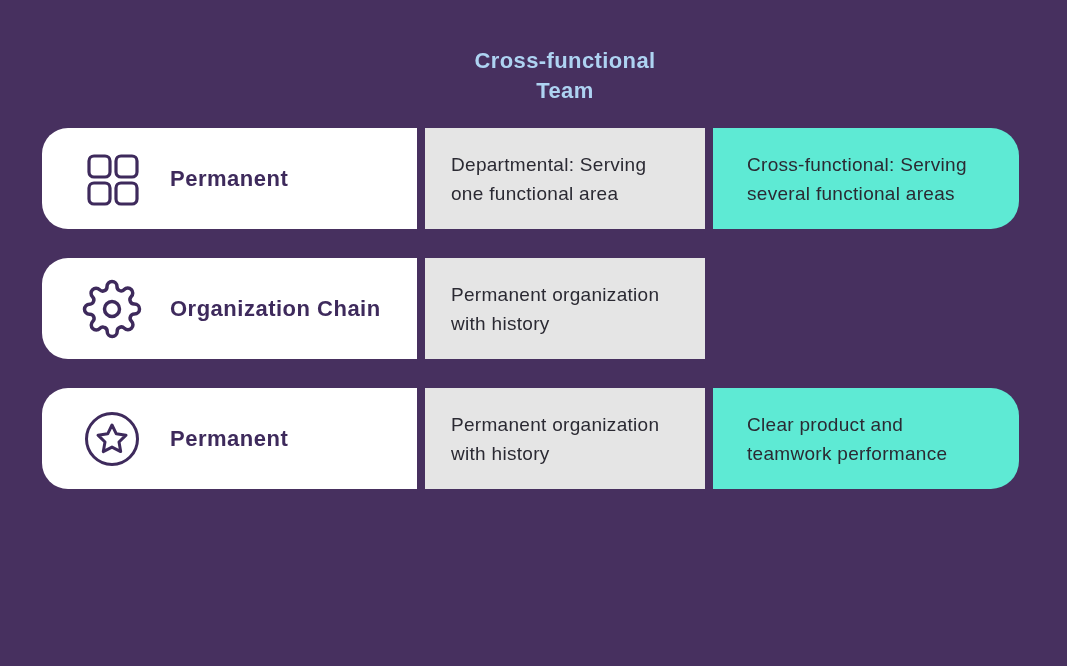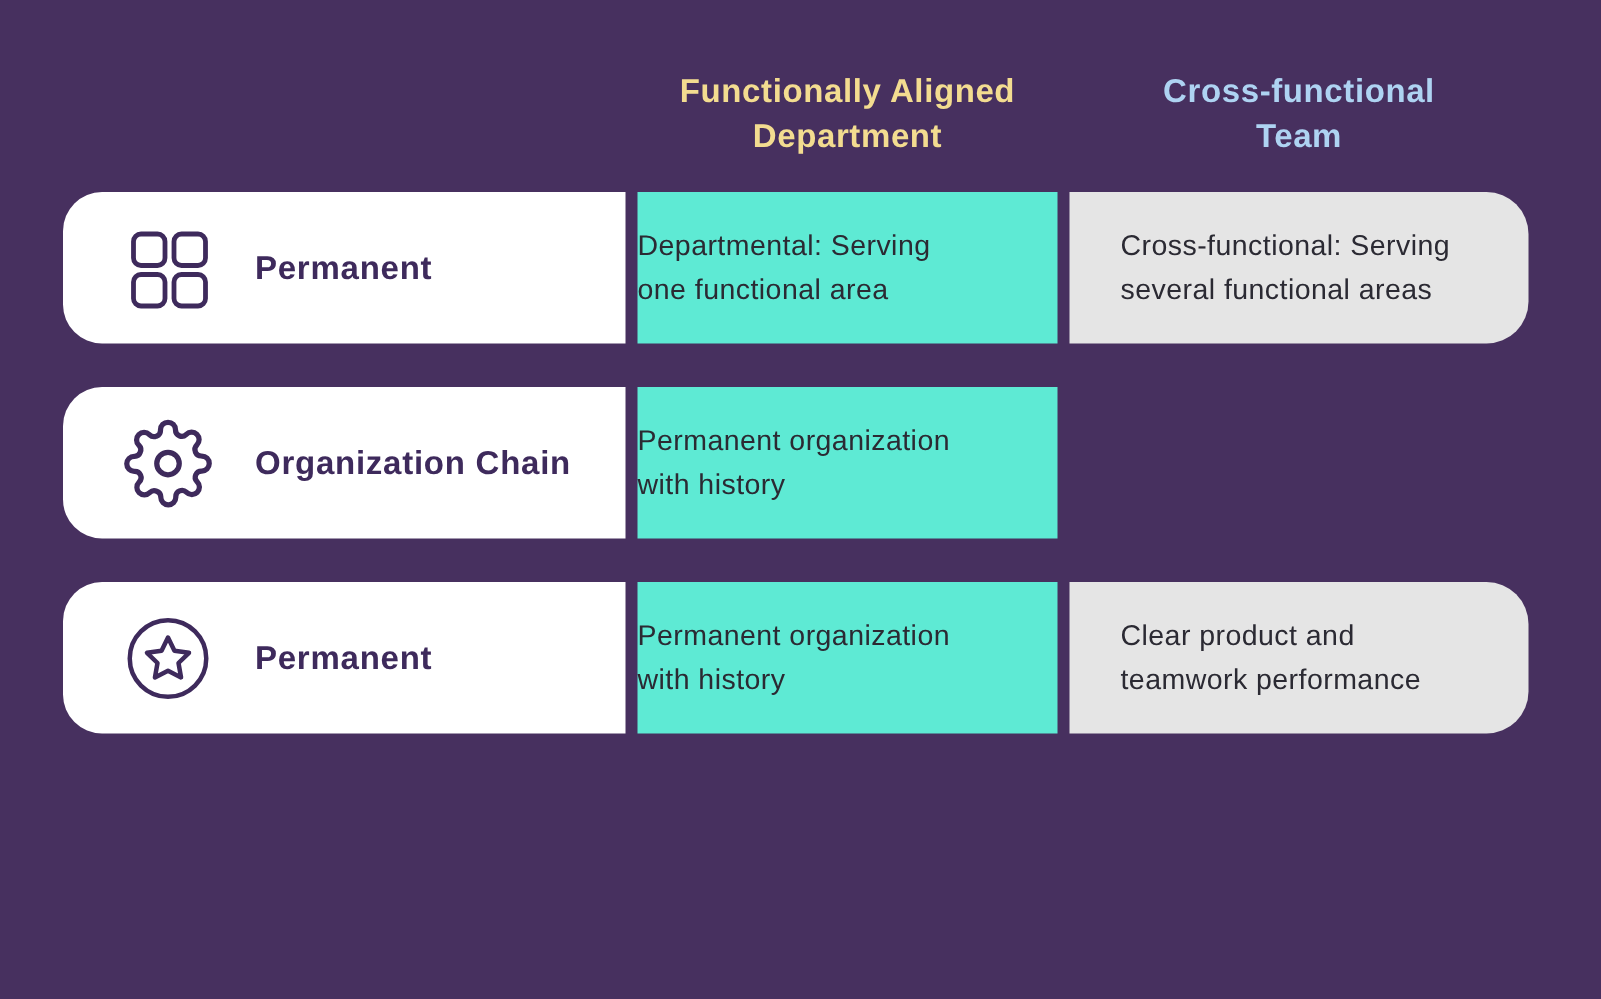--- a/index.html
+++ b/index.html
@@ -69,38 +69,37 @@
   .data-cell {
     display: flex;
     align-items: center;
     font-size: 19px;
     line-height: 29px;
     letter-spacing: 0.3px;
     color: #2b2a33;
     white-space: pre-line;
   }
   .col1-cell {
-    background: #5eead4;
+    background: #e5e5e5;
+    padding-left: 26px;
   }
   .col2-cell {
-    background: #e5e5e5;
+    background: #5eead4;
     border-radius: 0 28px 28px 0;
     padding-left: 34px;
   }
   .ic { stroke: #3e2a5c; fill: none; stroke-linecap: round; stroke-linejoin: round; }
 </style>
 </head>
 <body>
 
 <div class="canvas">
 
   <div class="grid-cols header-row">
     <div></div>
-    <div class="header-cell header-col1">Functionally Aligned
-Department</div>
     <div class="header-cell header-col2">Cross-functional
 Team</div>
   </div>
 
   <div class="rows">
 
     <div class="grid-cols row">
       <div class="label-cell">
         <span class="icon-box">
           <svg width="60" height="60" viewBox="0 0 60 60">

